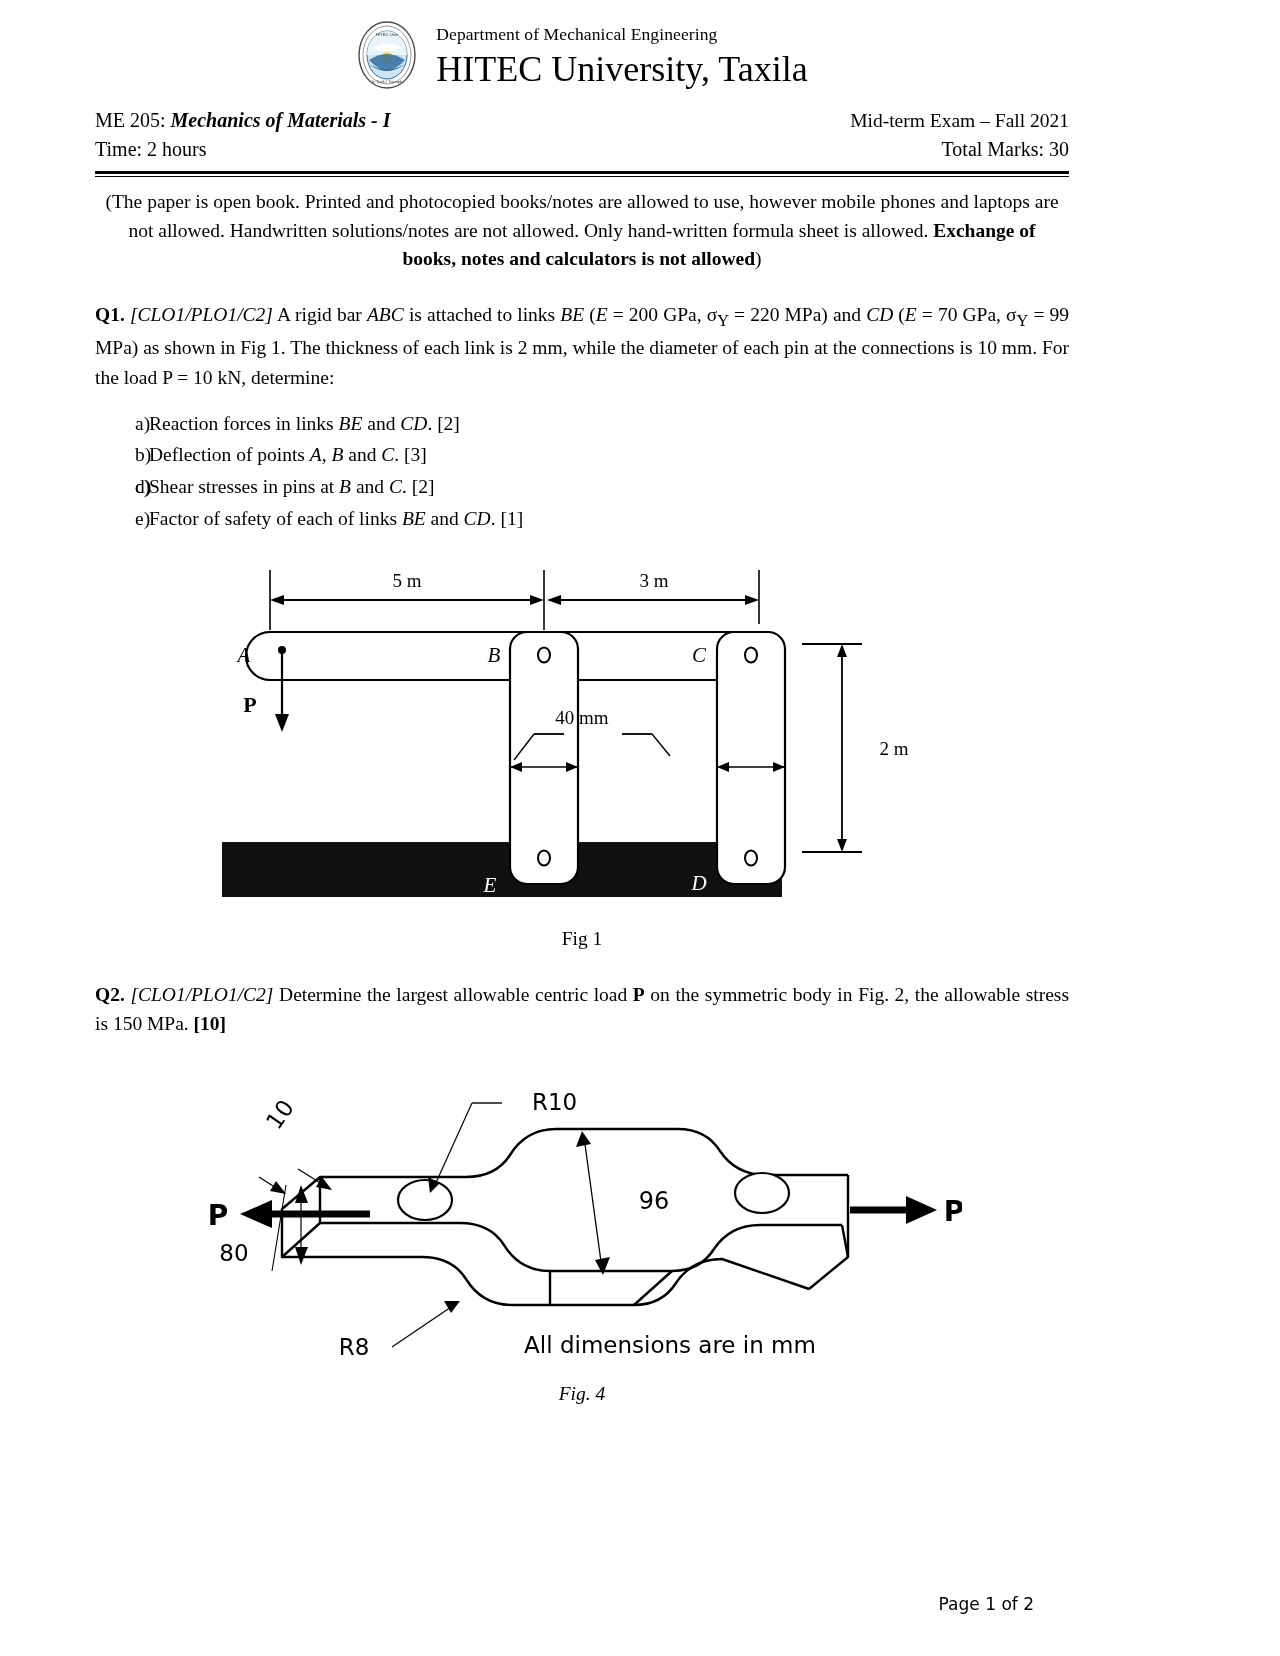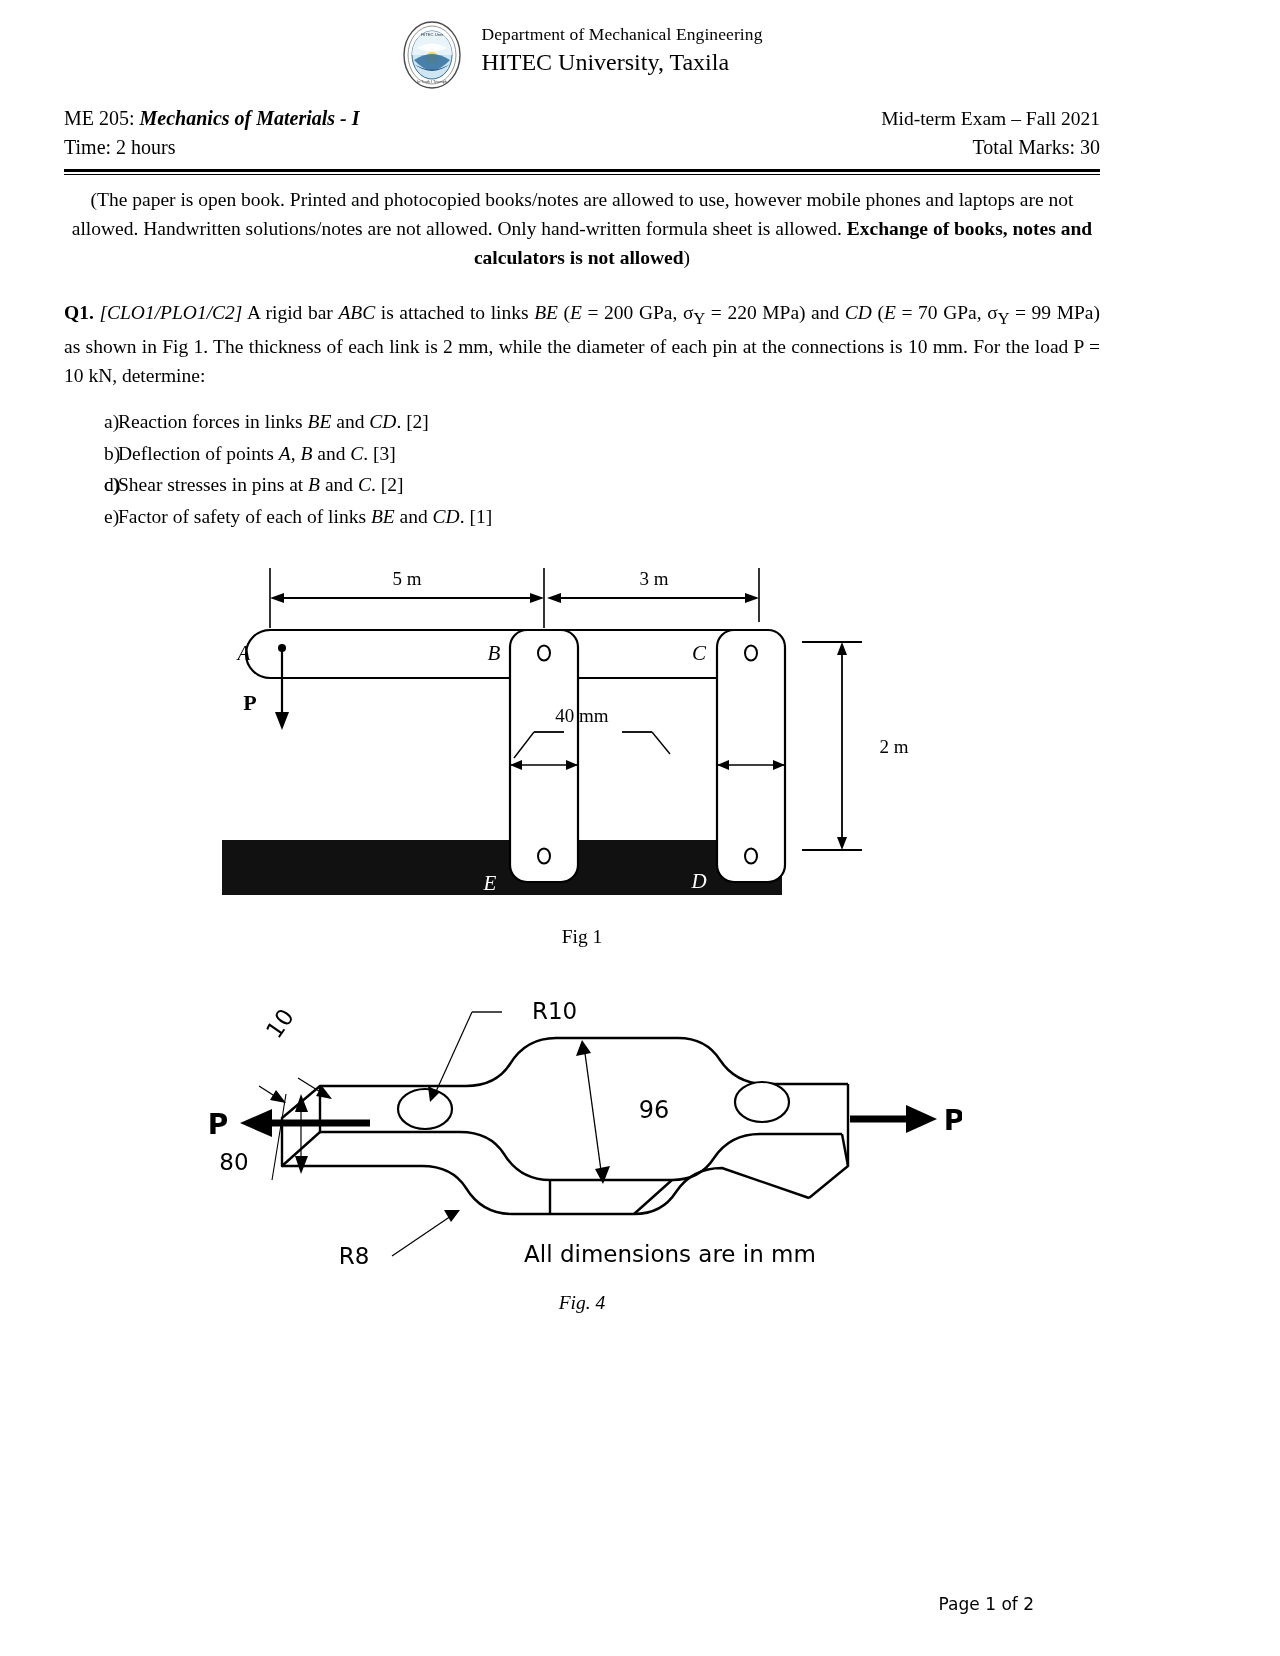--- a/index.html
+++ b/index.html
@@ -13,21 +13,21 @@
     font-family: "Liberation Serif", "DejaVu Serif", serif;
     color: #000000;
     position: relative;
     overflow: hidden;
   }
   .page {
     position: relative;
     width: 1164px;
     height: 1656px;
     box-sizing: border-box;
-    padding: 0 64px;
+    padding: 0 95px;
   }
 
   
   .header {
     display: flex;
     align-items: flex-start;
     justify-content: center;
     padding-top: 18px;
     gap: 18px;
   }
@@ -39,21 +39,21 @@
   }
   .header-text {
     margin-top: 6px;
   }
   .dept-line {
     font-size: 17.5px;
     letter-spacing: 0.1px;
     line-height: 1.25;
   }
   .univ-line {
-    font-size: 24px;
+    font-size: 36px;
     line-height: 1.25;
     margin-top: 1px;
   }
 
   
   .inforow {
     display: flex;
     justify-content: space-between;
     align-items: baseline;
     font-size: 20px;
@@ -262,20 +262,24 @@
       <line x1="580" y1="92" x2="640" y2="92" stroke="#000" stroke-width="2"></line>
       <line x1="580" y1="300" x2="640" y2="300" stroke="#000" stroke-width="2"></line>
       <line x1="620" y1="95" x2="620" y2="297" stroke="#000" stroke-width="1.8"></line>
       <polygon points="620,92 615,105 625,105" fill="#000"></polygon>
       <polygon points="620,300 615,287 625,287" fill="#000"></polygon>
       <text x="672" y="203" font-size="19" text-anchor="middle" font-family="Liberation Serif, serif">2 m</text>
     </svg>
     <div class="fig-caption">Fig 1</div>
   </div>
 
+  <div class="question q2block">
+    <span class="qnum">Q2.</span>
+    <span class="clo">[CLO1/PLO1/C2]</span><span> Determine the largest allowable centric load </span><span class="bold">P</span><span> on the symmetric body in Fig. 2, the allowable stress is 150 MPa. </span><span class="bold">[10]</span>
+  </div>
 
   <div class="figure-wrap">
     <svg class="figsvg" width="760" height="320" viewBox="0 0 760 320">
       <g fill="none" stroke="#000" stroke-width="2.4" stroke-linejoin="round">
 
         <path d="M118 120
                  L264 120
                  q30 0 44 -22
                  q16 -26 46 -26
                  L476 72

